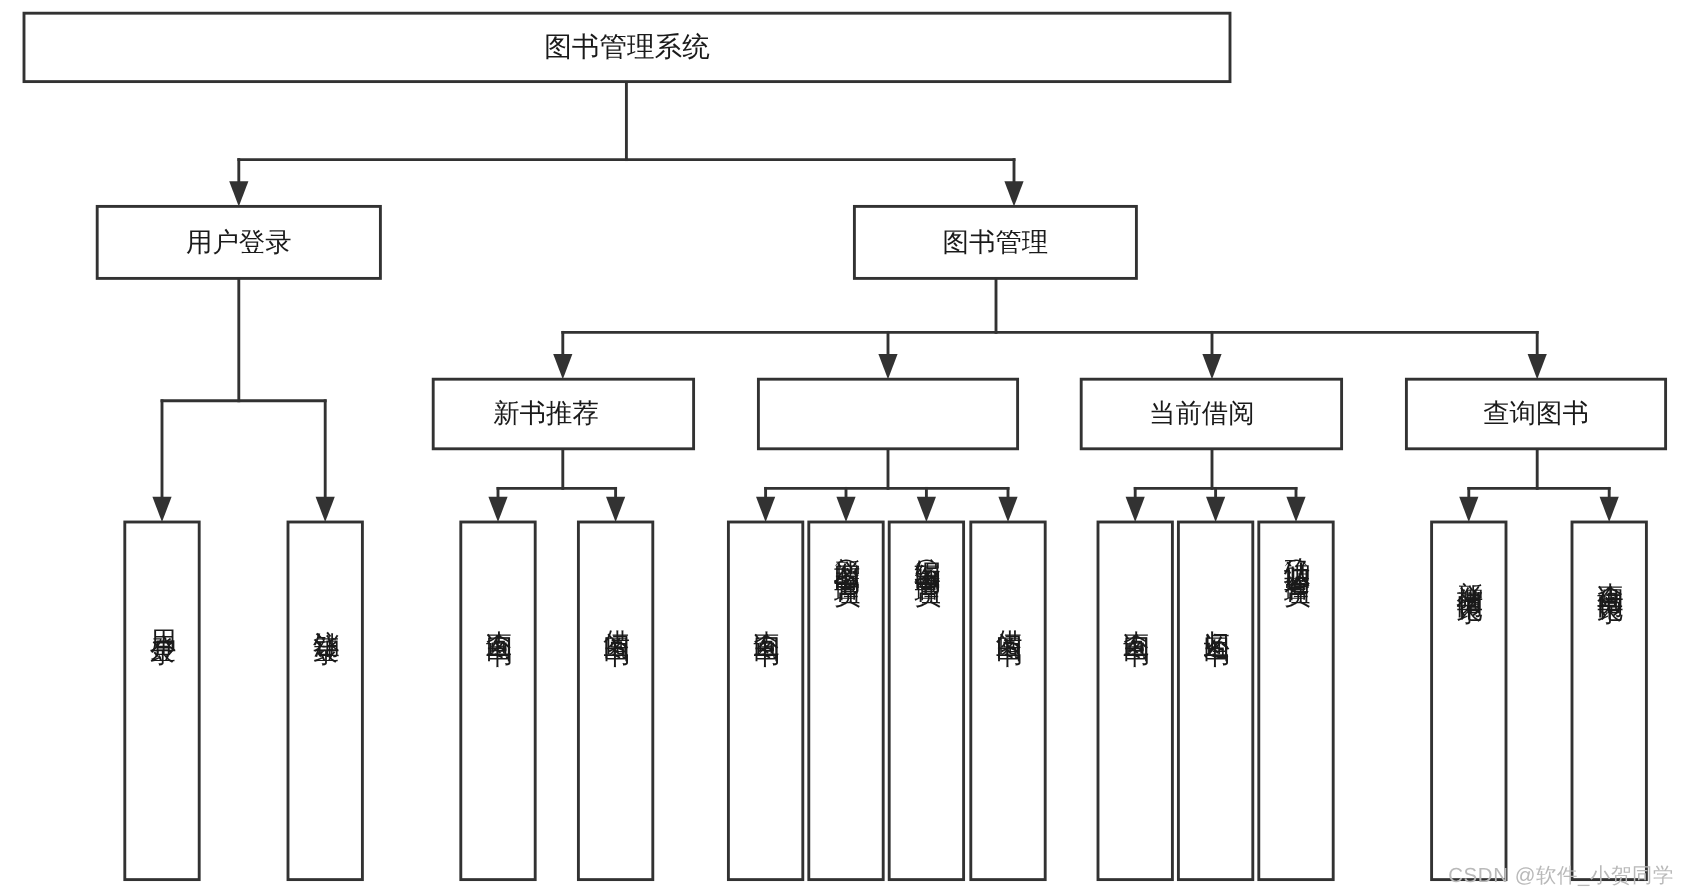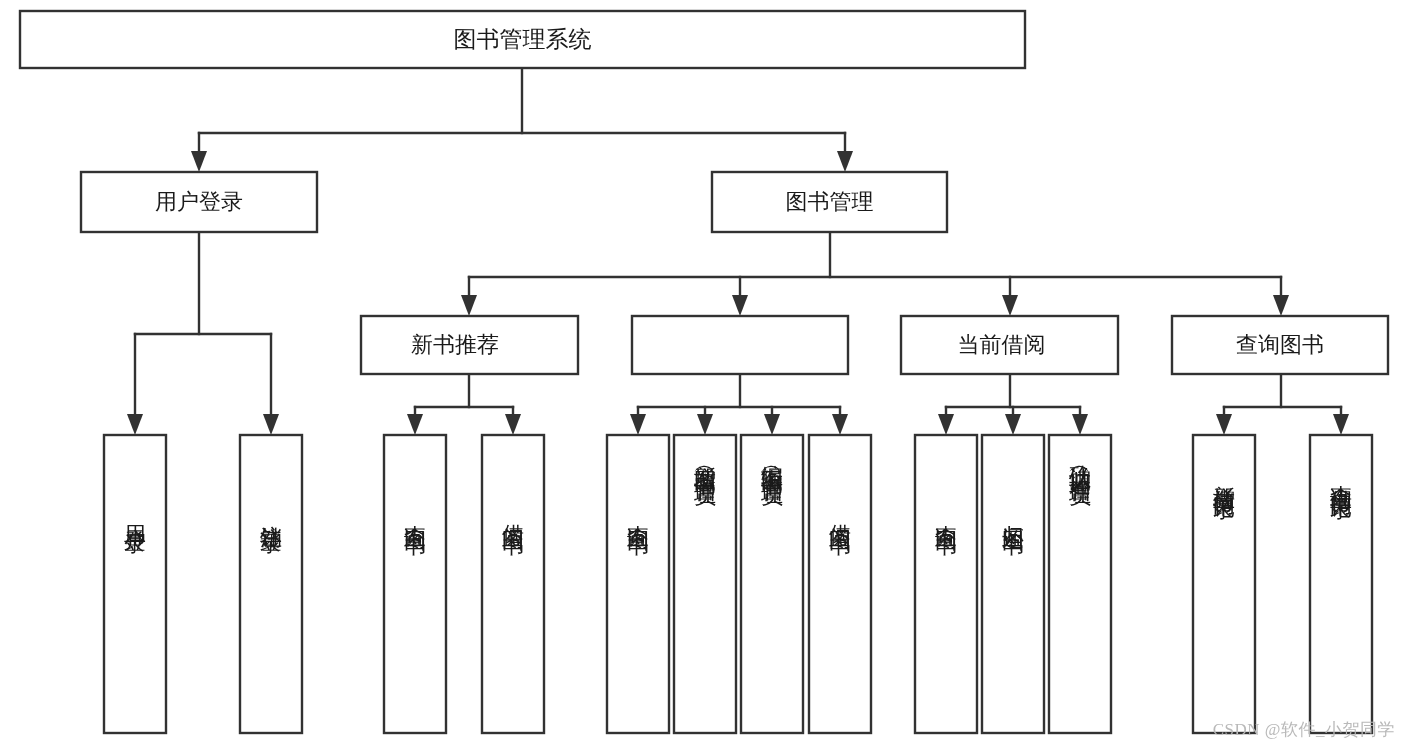--- a/index.html
+++ b/index.html
@@ -72,21 +72,21 @@
     color: #1a1a1a;
     white-space: nowrap;
   }
   .root-text {
     font-size: 23px;
   }
   #watermark {
     position: absolute;
     right: 10px;
     bottom: 6px;
-    font-family: Liberation Serif, serif;
+    font-family: Liberation Sans, sans-serif;
     font-size: 17px;
     color: #b9b9b9;
     letter-spacing: 0.5px;
     white-space: nowrap;
   }
 </style>
 </head>
 <body>
 
 <div id="diagram-root">

